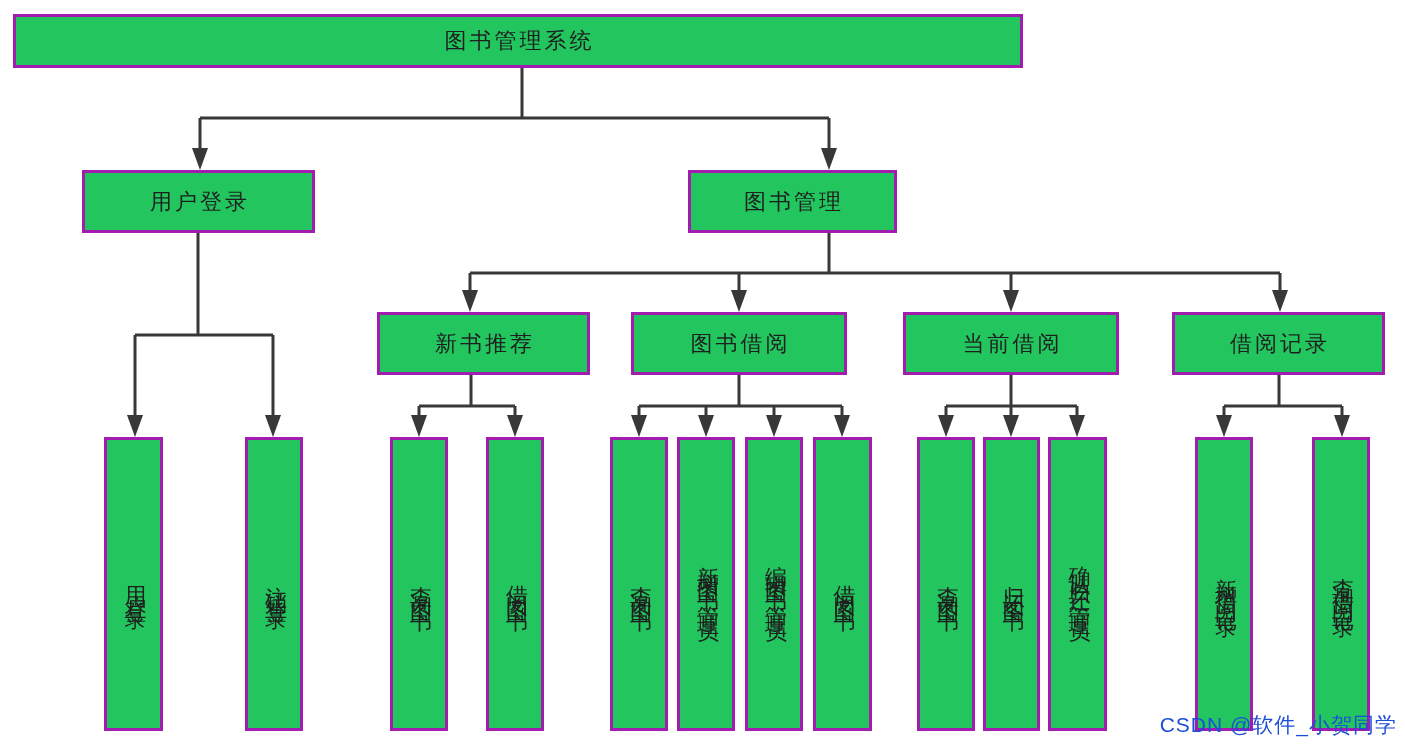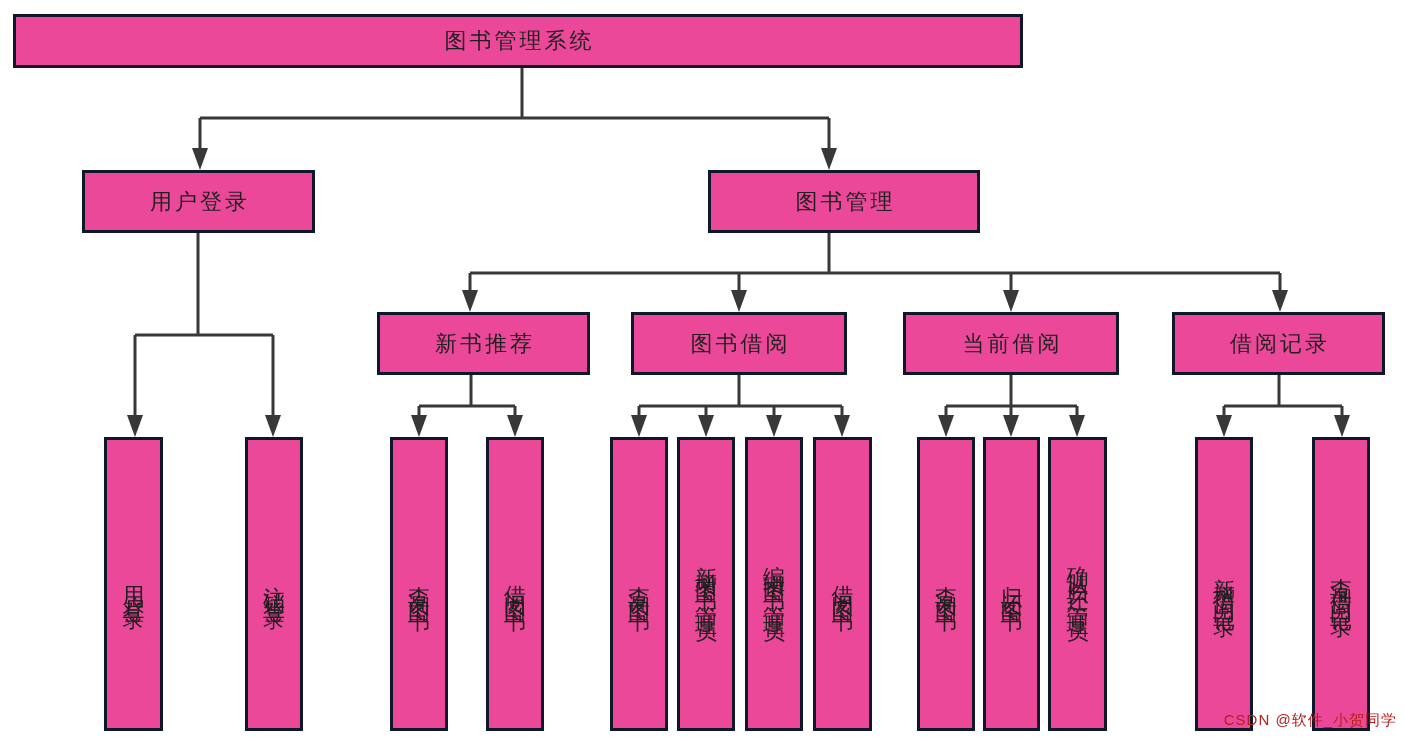--- a/index.html
+++ b/index.html
@@ -2,32 +2,32 @@
 <html><head>
 <meta charset="utf-8">
 <style>
   html,body{margin:0;padding:0;background:#ffffff;}
   .stage{
     position:relative;width:1405px;height:747px;background:#ffffff;
     font-family:"Liberation Sans", sans-serif;overflow:hidden;
   }
   .connectors{position:absolute;left:0;top:0;}
   .box{
-    position:absolute;box-sizing:border-box;background:#ec4899;
-    border:3px solid #0f172a;display:flex;align-items:center;justify-content:center;
-    color:#1f1f1f;z-index:2;
+    position:absolute;box-sizing:border-box;background:#22c55e;
+    border:3px solid #a21caf;display:flex;align-items:center;justify-content:center;
+    color:#1f1f1f;z-index:2;font-family:Liberation Mono, monospace;
   }
   .h .label{font-size:22px;letter-spacing:3px;white-space:nowrap;text-indent:3px;}
   .v .label{
     writing-mode:vertical-rl;text-orientation:mixed;
     font-size:22px;letter-spacing:8px;line-height:1.1;
   }
   .watermark{
     position:absolute;top:711px;right:8px;z-index:5;
-    font-size:15px;letter-spacing:1px;color:#b91c1c;white-space:nowrap;
+    font-size:21px;letter-spacing:1px;color:#1d4ed8;white-space:nowrap;
   }
 </style>
 </head>
 <body>
 
 <div class="stage">
 
   <svg class="connectors" width="1405" height="747" viewBox="0 0 1405 747">
     <path fill="none" stroke="#383838" stroke-width="3" d="M522 66 V118
              M200 118 H829
@@ -85,21 +85,21 @@
     </g>
   </svg>
 
   <div class="box h" style="left:13px;top:14px;width:1010px;height:54px">
     <span class="label">图书管理系统</span>
   </div>
 
   <div class="box h" style="left:82px;top:170px;width:233px;height:63px">
     <span class="label">用户登录</span>
   </div>
-  <div class="box h" style="left:708px;top:170px;width:272px;height:63px">
+  <div class="box h" style="left:688px;top:170px;width:209px;height:63px">
     <span class="label">图书管理</span>
   </div>
 
   <div class="box h" style="left:377px;top:312px;width:213px;height:63px">
     <span class="label">新书推荐</span>
   </div>
   <div class="box h" style="left:903px;top:312px;width:216px;height:63px">
     <span class="label">当前借阅</span>
   </div>
   <div class="box h" style="left:631px;top:312px;width:216px;height:63px">

